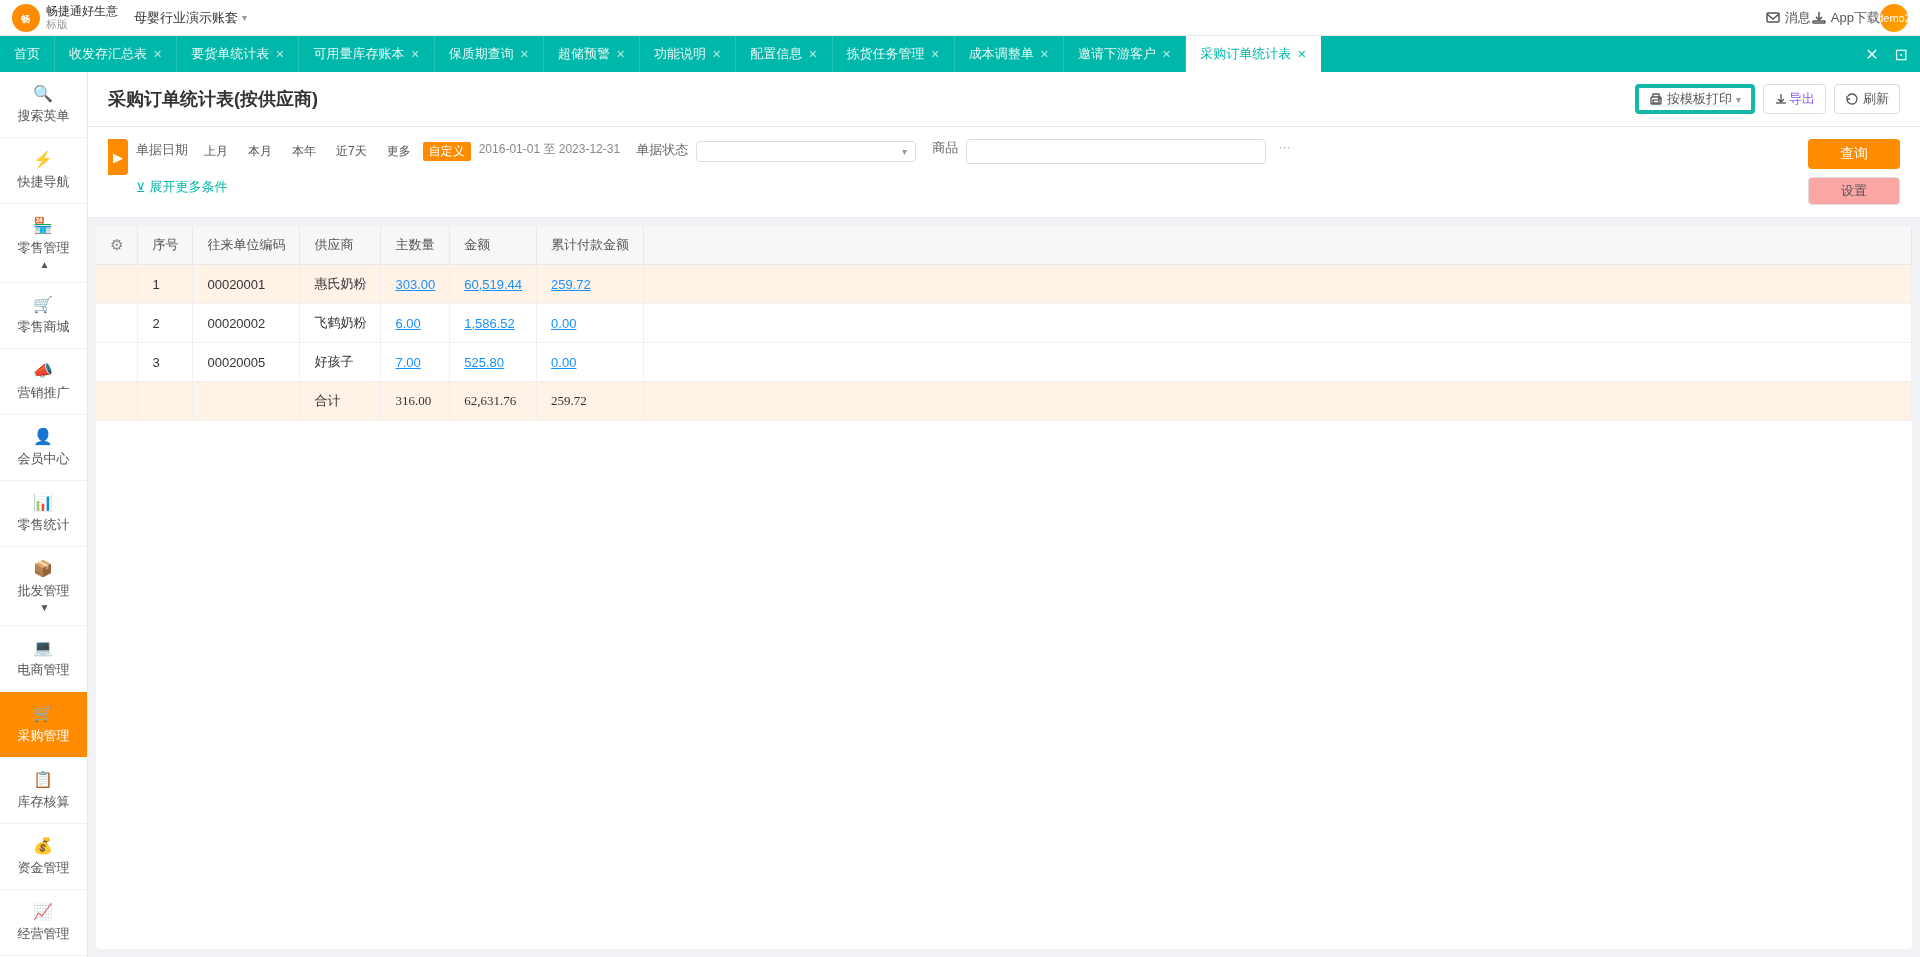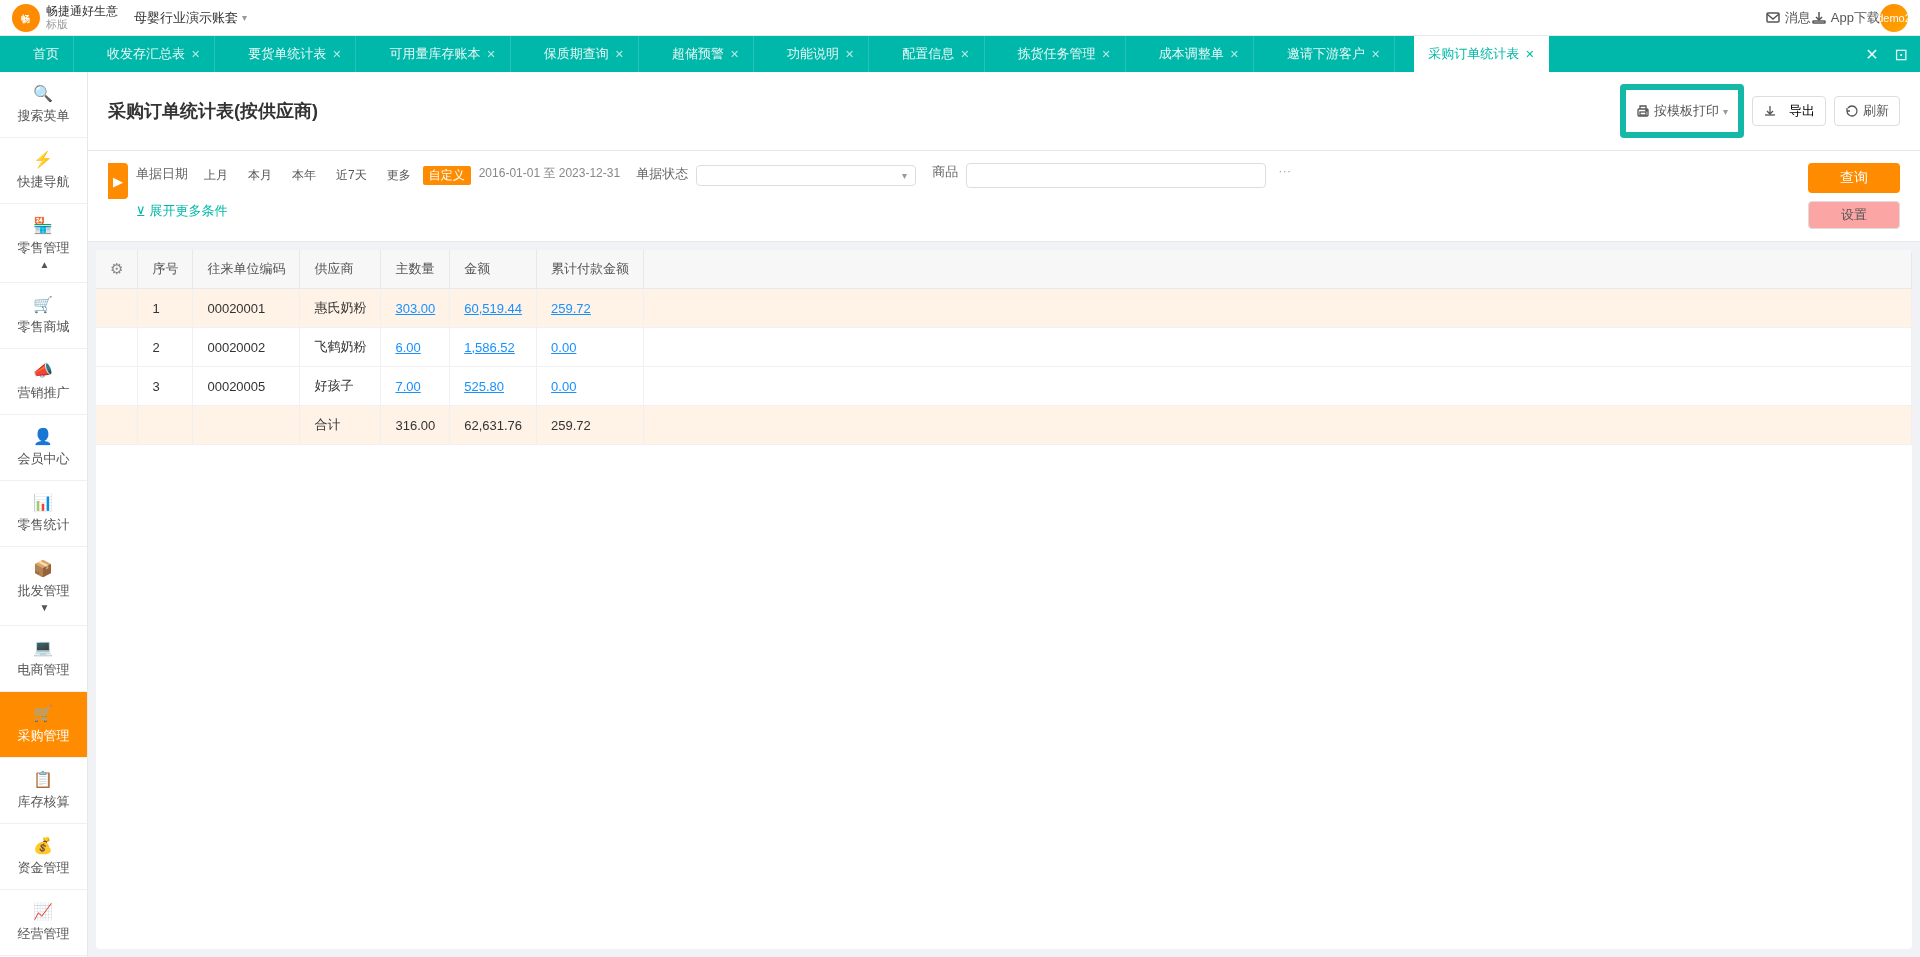--- a/index.html
+++ b/index.html
@@ -13,21 +13,21 @@
     .logo-text { font-size: 12px; color: #333; line-height: 1.2; }
     .workspace-selector { display: flex; align-items: center; gap: 4px; font-size: 13px; color: #333; cursor: pointer; padding: 4px 8px; }
     .workspace-selector .arrow { color: #999; font-size: 10px; }
     .top-bar-right { display: flex; align-items: center; gap: 0; }
     .top-bar-btn { display: flex; align-items: center; gap: 4px; font-size: 13px; color: #555; cursor: pointer; }
     .top-bar-btn svg { width: 16px; height: 16px; }
     .user-avatar { width: 28px; height: 28px; border-radius: 50%; background: linear-gradient(135deg, #ff8c00, #ffa500); display: flex; align-items: center; justify-content: center; color: white; font-size: 12px; cursor: pointer; }
 
     
     .nav-tabs { height: 36px; background: #00b8a9; display: flex; align-items: center; padding: 0; flex-shrink: 0; overflow: hidden; }
-    .nav-tab { height: 36px; padding: 13px 14px; display: flex; align-items: center; gap: 4px; font-size: 13px; color: rgba(255,255,255,0.9); cursor: pointer; white-space: nowrap; border-right: 1px solid rgba(255,255,255,0.15); position: relative; flex-shrink: 0; margin-left: 19px; }
+    .nav-tab { height: 36px; padding: 13px 14px; display: flex; align-items: center; gap: 4px; font-size: 13px; color: rgba(255,255,255,0.9); cursor: pointer; white-space: nowrap; border-right: 1px solid rgba(255,255,255,0.15); position: relative; flex-shrink: 0; }
     .nav-tab.active { background: #fff; color: #00b8a9; font-weight: 500; }
     .nav-tab.home { font-weight: 500; }
     .nav-tab .close-x { font-size: 11px; color: rgba(255,255,255,0.7); margin-left: 2px; cursor: pointer; }
     .nav-tab.active .close-x { color: #00b8a9; }
     .nav-tabs-end { margin-left: auto; display: flex; align-items: center; padding-right: 8px; gap: 8px; }
     .nav-end-btn { color: rgba(255,255,255,0.9); cursor: pointer; font-size: 16px; padding: 4px; }
 
     
     .main-layout { display: flex; flex: 1; overflow: hidden; }
 
@@ -38,22 +38,22 @@
     .sidebar-item .si-icon { font-size: 16px; margin-bottom: 2px; }
     .sidebar-item .expand-arrow { font-size: 10px; margin-left: 2px; }
 
     
     .content-area { flex: 1; display: flex; flex-direction: column; overflow: hidden; background: #f0f2f5; }
 
     
     .page-header { background: #fff; padding: 12px 20px 0 20px; border-bottom: 1px solid #e8e8e8; display: flex; align-items: center; justify-content: space-between; flex-shrink: 0; }
     .page-title { font-size: 18px; font-weight: 600; color: #333; padding-bottom: 12px; }
     .page-header-actions { display: flex; align-items: center; gap: 8px; padding-bottom: 12px; }
-    .btn-print { display: flex; align-items: center; gap: 4px; padding: 12px 10px; border: 6px solid #14b8a6; border-radius: 4px; background: #fff; font-size: 13px; color: #555; cursor: pointer; }
-    .btn-export { display: flex; align-items: center; gap: 12px; padding: 5px 10px; border: 1px solid #ddd; border-radius: 4px; background: #fff; font-size: 13px; color: #000000; cursor: pointer; }
+    .btn-print { display: flex; align-items: center; gap: 4px; padding: 2px 10px; border: 4px solid #14b8a6; border-radius: 4px; background: #fff; font-size: 13px; color: #555; cursor: pointer; }
+    .btn-export { display: flex; align-items: center; gap: 1px; padding: 5px 10px; border: 1px solid #ddd; border-radius: 4px; background: #fff; font-size: 13px; color: #8b5cf6; cursor: pointer; }
     .btn-refresh { display: flex; align-items: center; gap: 4px; padding: 5px 10px; border: 1px solid #ddd; border-radius: 4px; background: #fff; font-size: 13px; color: #555; cursor: pointer; }
 
     
     .filter-area { background: #fff; padding: 12px 20px; flex-shrink: 0; border-bottom: 1px solid #e8e8e8; }
     .filter-row { display: flex; align-items: center; gap: 16px; flex-wrap: wrap; }
     .filter-group { display: flex; align-items: flex-start; gap: 8px; }
     .filter-label { color: #666; font-size: 13px; white-space: nowrap; }
     .date-shortcuts { display: flex; gap: 4px; align-items: center; }
     .date-shortcut { padding: 2px 8px; font-size: 12px; color: #555; cursor: pointer; border-radius: 3px; }
     .date-custom-badge { background: #ff8c00; color: #fff; padding: 1px 6px; font-size: 12px; border-radius: 2px; cursor: pointer; }
@@ -66,21 +66,21 @@
 
     
     .table-area { flex: 1; overflow: auto; padding: 0; background: #fff; margin: 8px; border-radius: 4px; }
     .data-table { width: 100%; border-collapse: collapse; }
     .data-table th { background: #f7f7f7; padding: 10px 14px; text-align: left; font-size: 13px; color: #555; font-weight: normal; border-bottom: 1px solid #e8e8e8; border-right: 1px solid #e8e8e8; white-space: nowrap; }
     .data-table td { padding: 10px 14px; font-size: 13px; color: #333; border-bottom: 1px solid #f0f0f0; border-right: 1px solid #f0f0f0; white-space: nowrap; }
     .data-table tr.row-highlight { background: #fff3e8; }
     .data-table .num-link { color: #1890ff; text-decoration: underline; cursor: pointer; }
     .data-table .settings-col { width: 30px; text-align: center; }
     .total-row { background: #fff3e8; }
-    .total-row td { font-weight: 500; color: #333; border-top: 1px solid #e8e8e8; }
+    .total-row td { font-weight: 500; color: #333; border-top: 1px solid #e8e8e8; font-family: Liberation Serif, serif; }
 
     
     .btn-query { background: #ff8c00; color: #fff; border: none; padding: 6px 32px; border-radius: 4px; font-size: 14px; cursor: pointer; white-space: nowrap; }
     .btn-setting { background: #fca5a5; color: #555; border: 1px solid #ddd; padding: 4px 14px; border-radius: 4px; font-size: 13px; cursor: pointer; display: block; margin-top: 4px; }
 
     .query-btn-group { display: flex; flex-direction: column; gap: 4px; }
     .filter-main { flex: 1; }
 
     .filter-container { display: flex; align-items: flex-start; }
 

